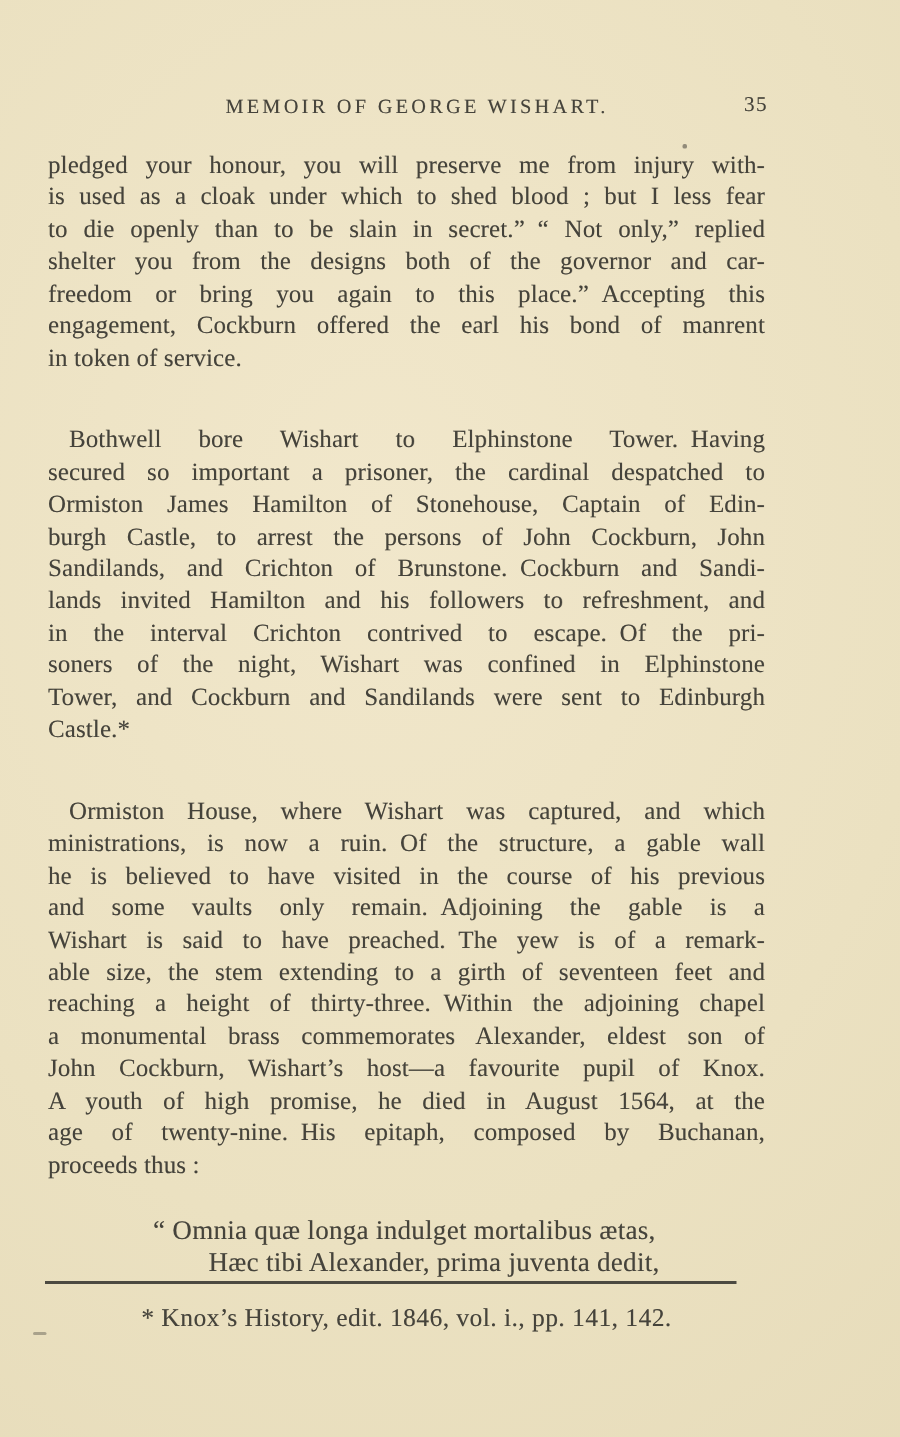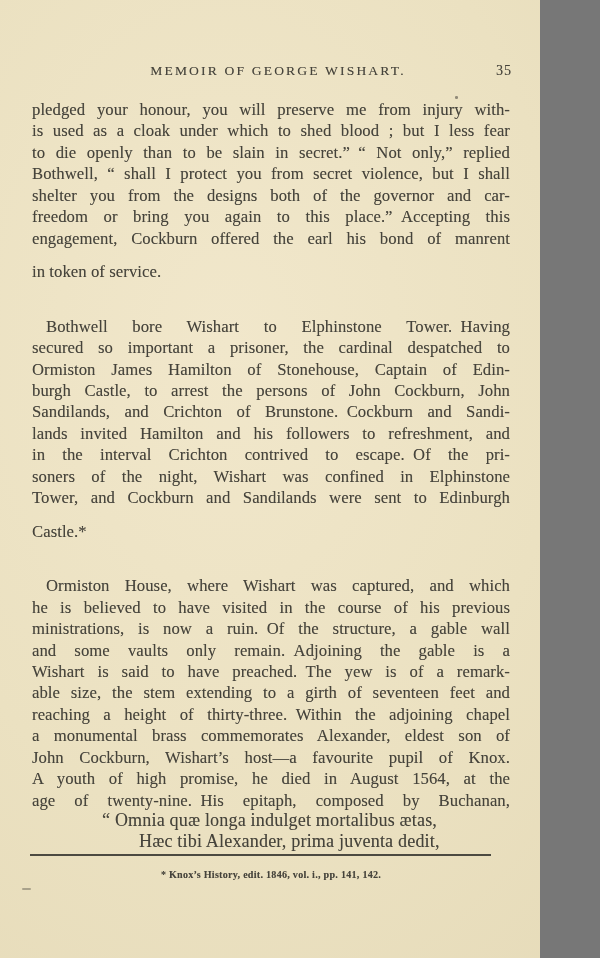--- a/index.html
+++ b/index.html
@@ -2,21 +2,21 @@
 <html style="--paper: #ebe1c1; --ink: #45433b; --rule: #4c4a41;"><head>
 <meta charset="utf-8">
 <style>
   html, body {
     margin: 0;
     padding: 0;
     background: #777;
   }
   .page {
     position: relative;
-    width: 540px;
+    width: 600px;
     height: 958px;
     overflow: hidden;
     background: radial-gradient(ellipse 130% 105% at 42% 36%,
                 #f1e7cb 0%, var(--paper, #ebe1c1) 48%, #e6dbb9 82%, #dfd4ae 100%);
     font-family: "Liberation Serif", serif;
     color: var(--ink, #45433b);
     text-shadow: 0.2px 0.2px 0.3px rgba(62, 58, 48, 0.35);
   }
   .header {
     position: absolute;
@@ -46,21 +46,21 @@
     width: 478px;
     font-size: 16.6px;
     line-height: 21.45px;
     letter-spacing: 0.1px;
   }
   .line {
     text-align: justify;
     text-align-last: justify;
   }
   .line.indent { text-indent: 14px; margin-top: 33px; }
-  .line.lastline { text-align-last: left; margin-top: 12px; }
+  .line.lastline { text-align-last: left; }
   .verse {
     position: absolute;
     top: 810px;
     left: 102px;
     font-size: 18px;
     line-height: 20.5px;
     letter-spacing: 0.2px;
   }
   .verse-line-2 { margin-left: 37px; }
   .footnote-rule {
@@ -72,23 +72,22 @@
     background: var(--rule, #4c4a41);
     border: none;
     margin: 0;
   }
   .footnote {
     position: absolute;
     top: 869px;
     left: 32px;
     width: 478px;
     text-align: center;
-    font-size: 10px;
+    font-size: 17px;
     letter-spacing: 0.3px;
-    font-weight: bold;
   }
   .speck-dash {
     position: absolute;
     top: 888px;
     left: 22px;
     width: 9px;
     height: 2px;
     background: #8d8775;
     opacity: 0.7;
     border-radius: 1px;
@@ -112,46 +111,46 @@
   <div class="header">
     <div class="running-title">MEMOIR OF GEORGE WISHART.</div>
     <div class="page-number">35</div>
   </div>
 
   <div class="body-text">
 
   <div class="line">pledged your honour, you will preserve me from injury with-</div>
       <div class="line">is used as a cloak under which to shed blood ; but I less fear</div>
       <div class="line">to die openly than to be slain in secret.” “ Not only,” replied</div>
-      <div class="line">Bothwell, “ shall I protect you from secret violence, but I shall</div>
       <div class="line">shelter you from the designs both of the governor and car-</div>
       <div class="line">freedom or bring you again to this place.” Accepting this</div>
       <div class="line">engagement, Cockburn offered the earl his bond of manrent</div>
       <div class="line lastline">in token of service.</div>
       <div class="line indent">Bothwell bore Wishart to Elphinstone Tower. Having</div>
       <div class="line">secured so important a prisoner, the cardinal despatched to</div>
       <div class="line">Ormiston James Hamilton of Stonehouse, Captain of Edin-</div>
       <div class="line">burgh Castle, to arrest the persons of John Cockburn, John</div>
       <div class="line">Sandilands, and Crichton of Brunstone. Cockburn and Sandi-</div>
       <div class="line">lands invited Hamilton and his followers to refreshment, and</div>
       <div class="line">in the interval Crichton contrived to escape. Of the pri-</div>
       <div class="line">soners of the night, Wishart was confined in Elphinstone</div>
       <div class="line">Tower, and Cockburn and Sandilands were sent to Edinburgh</div>
       <div class="line lastline">Castle.*</div>
       <div class="line indent">Ormiston House, where Wishart was captured, and which</div>
+      <div class="line">ministrations, is now a ruin. Of the structure, a gable wall</div>
       <div class="line">he is believed to have visited in the course of his previous</div>
-      <div class="line">ministrations, is now a ruin. Of the structure, a gable wall</div>
       <div class="line">and some vaults only remain. Adjoining the gable is a</div>
       <div class="line">Wishart is said to have preached. The yew is of a remark-</div>
       <div class="line">able size, the stem extending to a girth of seventeen feet and</div>
       <div class="line">reaching a height of thirty-three. Within the adjoining chapel</div>
       <div class="line">a monumental brass commemorates Alexander, eldest son of</div>
       <div class="line">John Cockburn, Wishart’s host—a favourite pupil of Knox.</div>
       <div class="line">A youth of high promise, he died in August 1564, at the</div>
       <div class="line">age of twenty-nine. His epitaph, composed by Buchanan,</div>
+      <div class="line lastline">proceeds thus :</div>
     </div>
 
   <div class="verse">
     <div class="verse-line-1">“ Omnia quæ longa indulget mortalibus ætas,</div>
     <div class="verse-line-2">Hæc tibi Alexander, prima juventa dedit,</div>
   </div>
 
   <div class="footnote-rule"></div>
 
   <div class="footnote">* Knox’s History, edit. 1846, vol. i., pp. 141, 142.</div>

